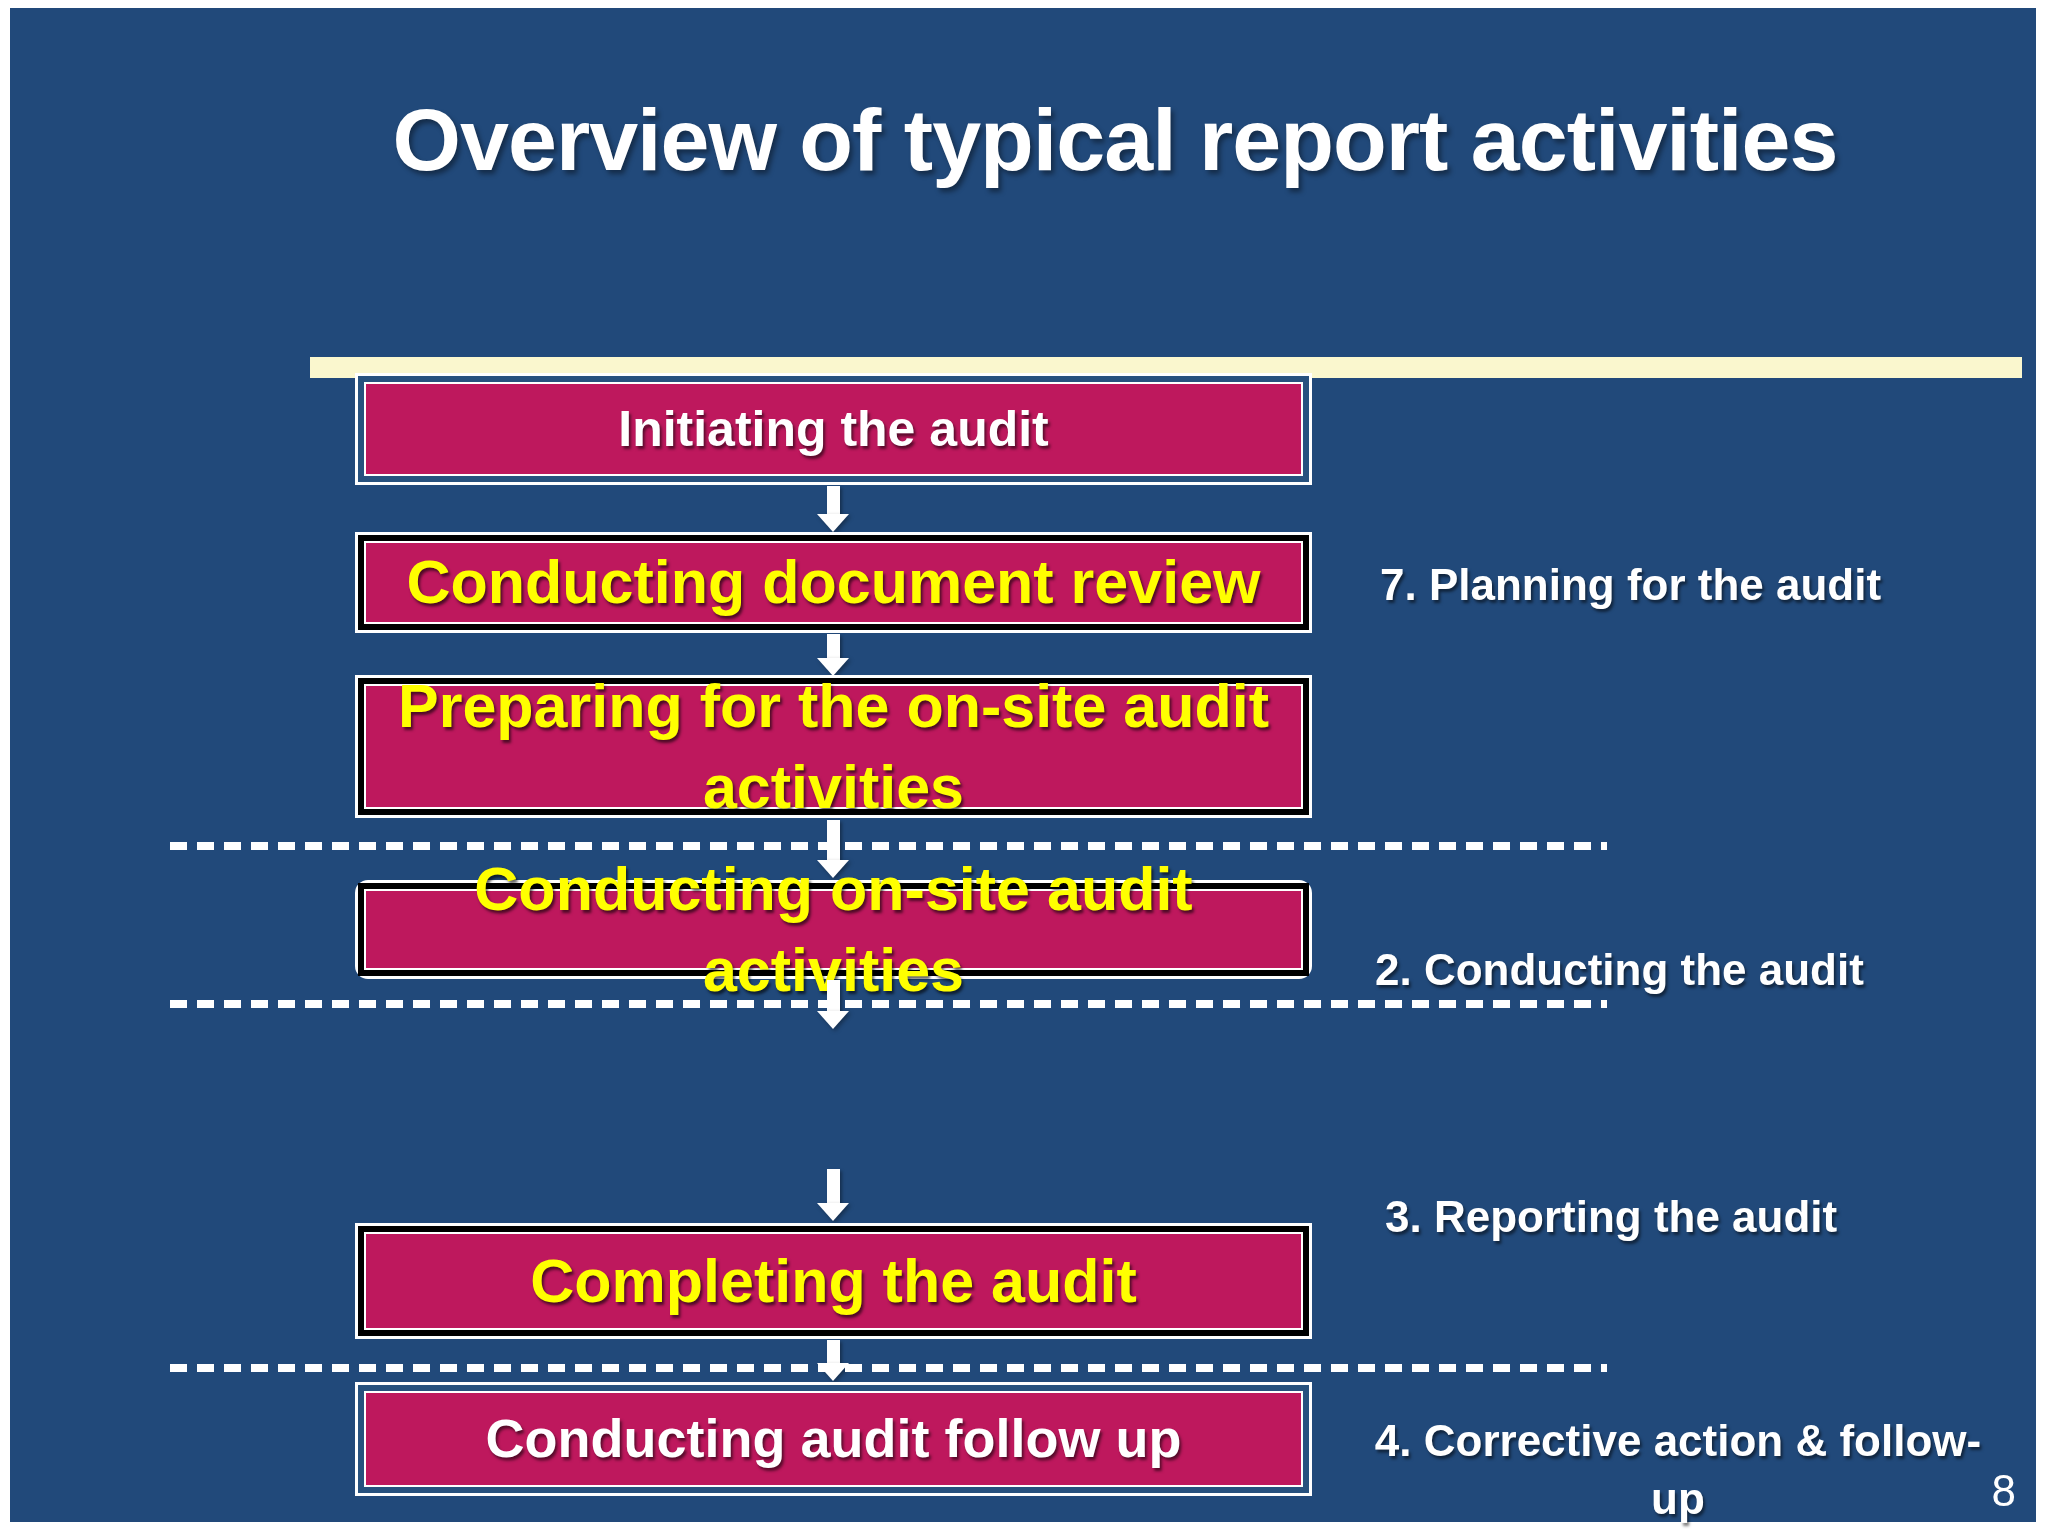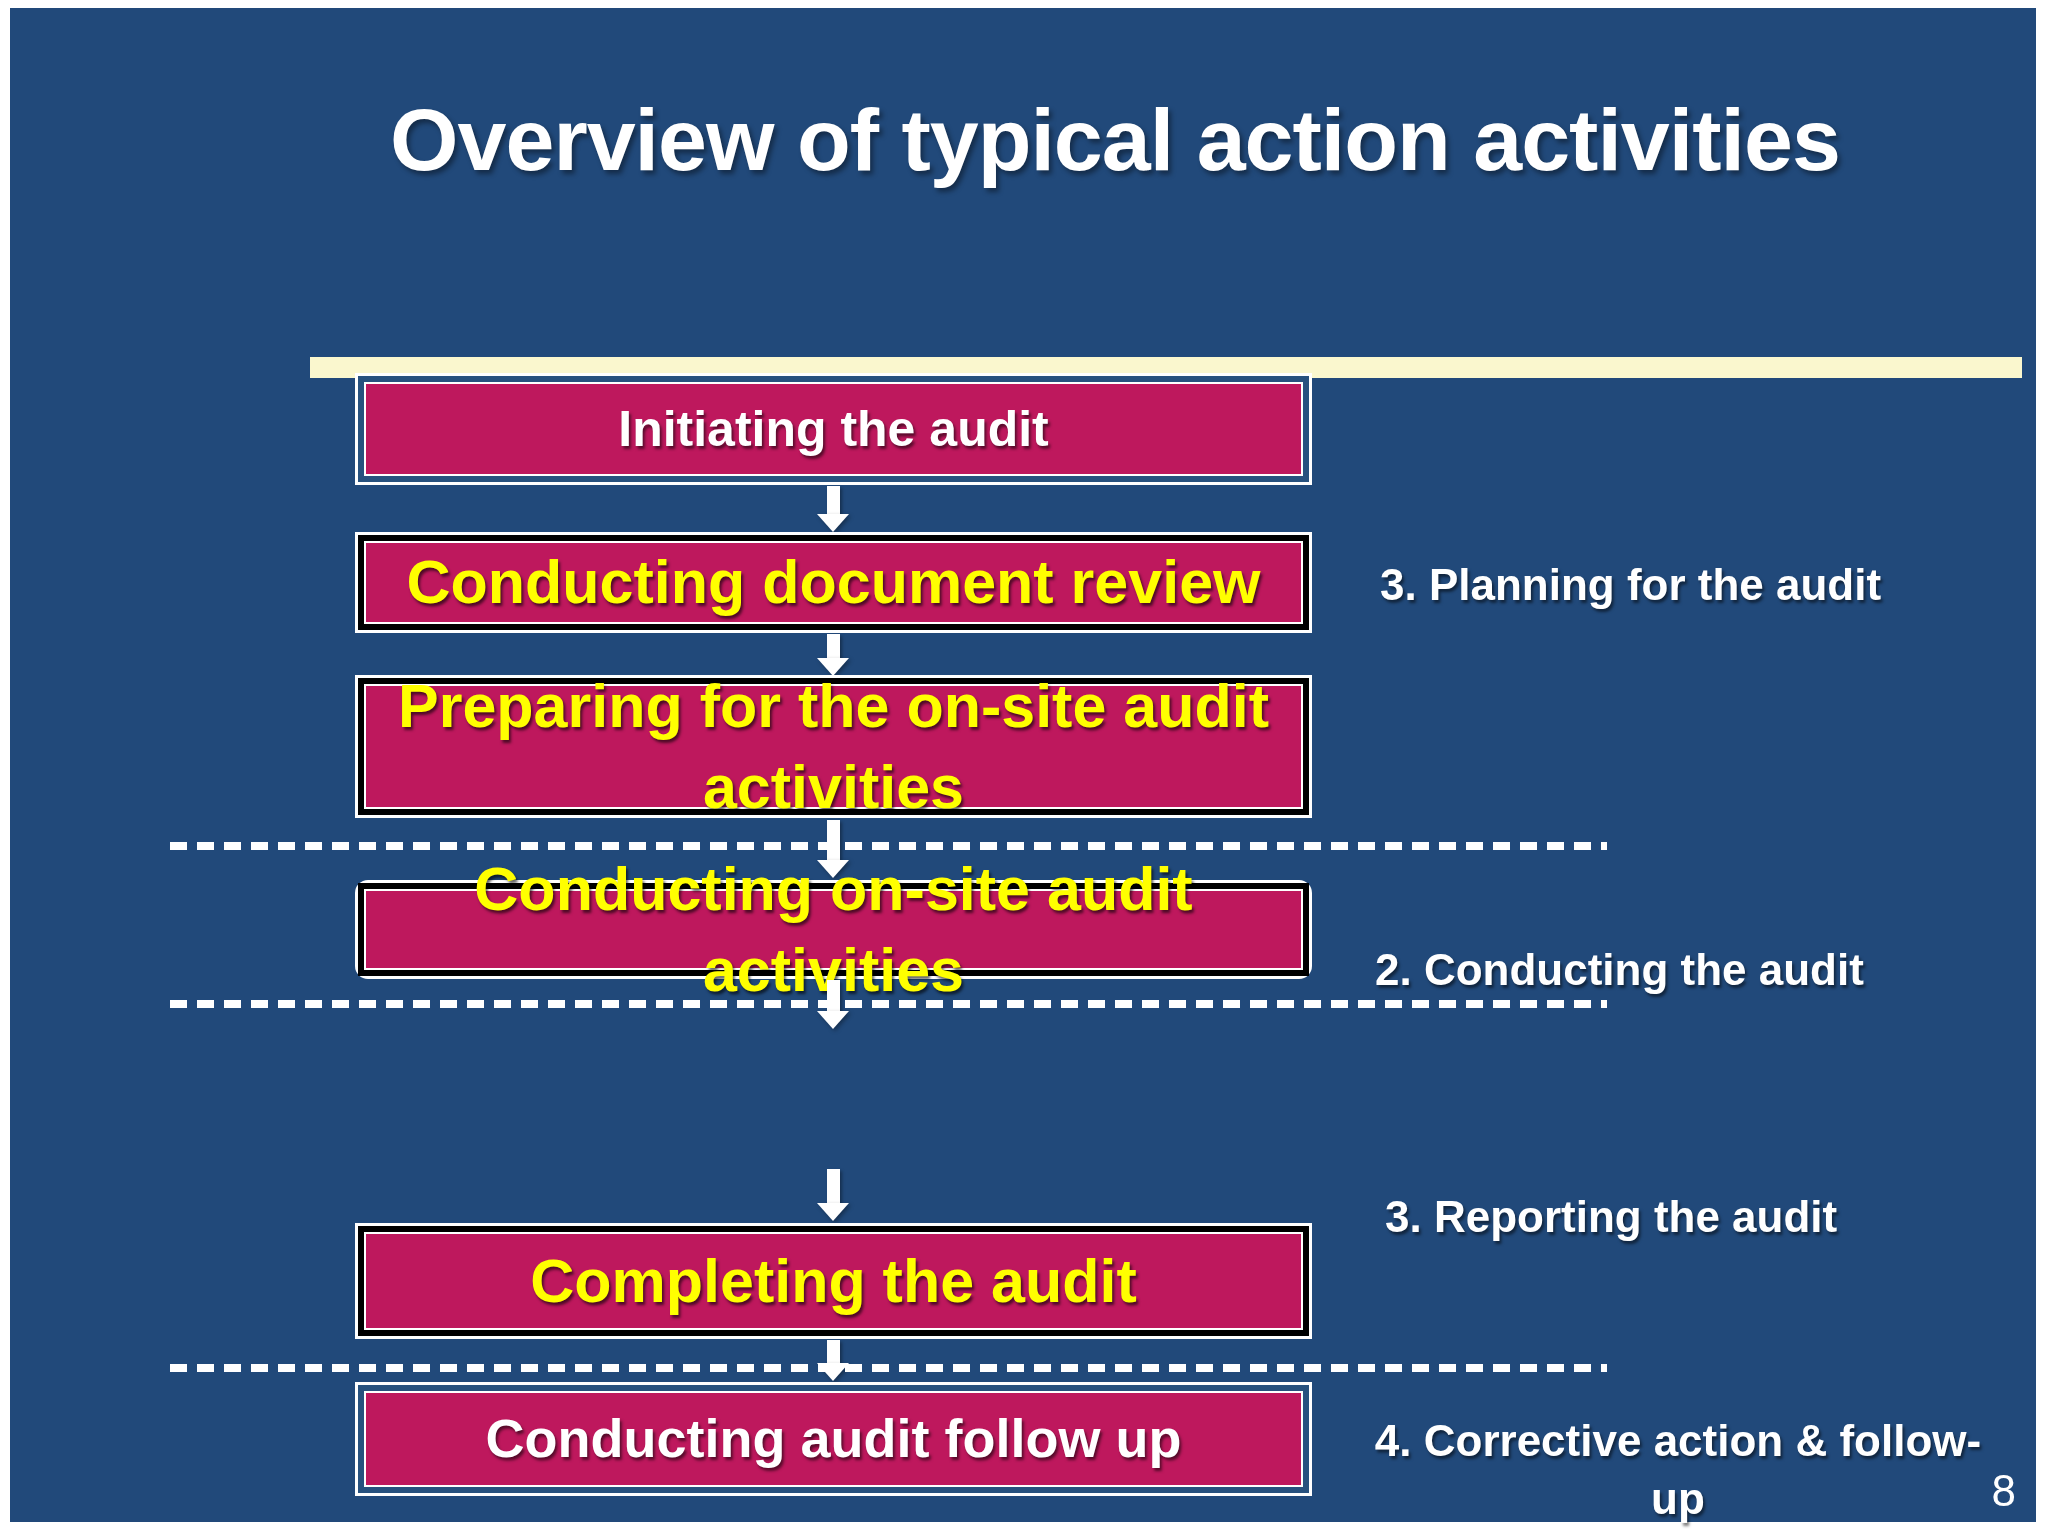--- a/index.html
+++ b/index.html
@@ -106,21 +106,21 @@
     position:absolute;right:32px;top:1466px;
     color:#ffffff;font-size:44px;font-weight:400;
   }
 </style>
 </head>
 <body>
 
 <div class="canvas">
   <div class="slide-bg"></div>
 
-  <div class="title">Overview of typical action activities</div>
+  <div class="title">Overview of typical report activities</div>
   <div class="underline-bar"></div>
 
   <div class="box b1 white-border">
     <div class="mid">
       <div class="inner">
         <div class="box-label text-white">Initiating the audit</div>
       </div>
     </div>
   </div>
 
@@ -194,19 +194,19 @@
   <div class="dash d3"></div>
 
   <div class="box b7 white-border">
     <div class="mid">
       <div class="inner">
         <div class="box-label text-white">Conducting audit follow up</div>
       </div>
     </div>
   </div>
 
-  <div class="phase p1">3. Planning for the audit</div>
+  <div class="phase p1">7. Planning for the audit</div>
   <div class="phase p2">2. Conducting the audit</div>
   <div class="phase p3">3. Reporting the audit</div>
   <div class="phase p4">4. Corrective action &amp; follow-up</div>
 
   <div class="page-num">8</div>
 </div>
 
 </body></html>

